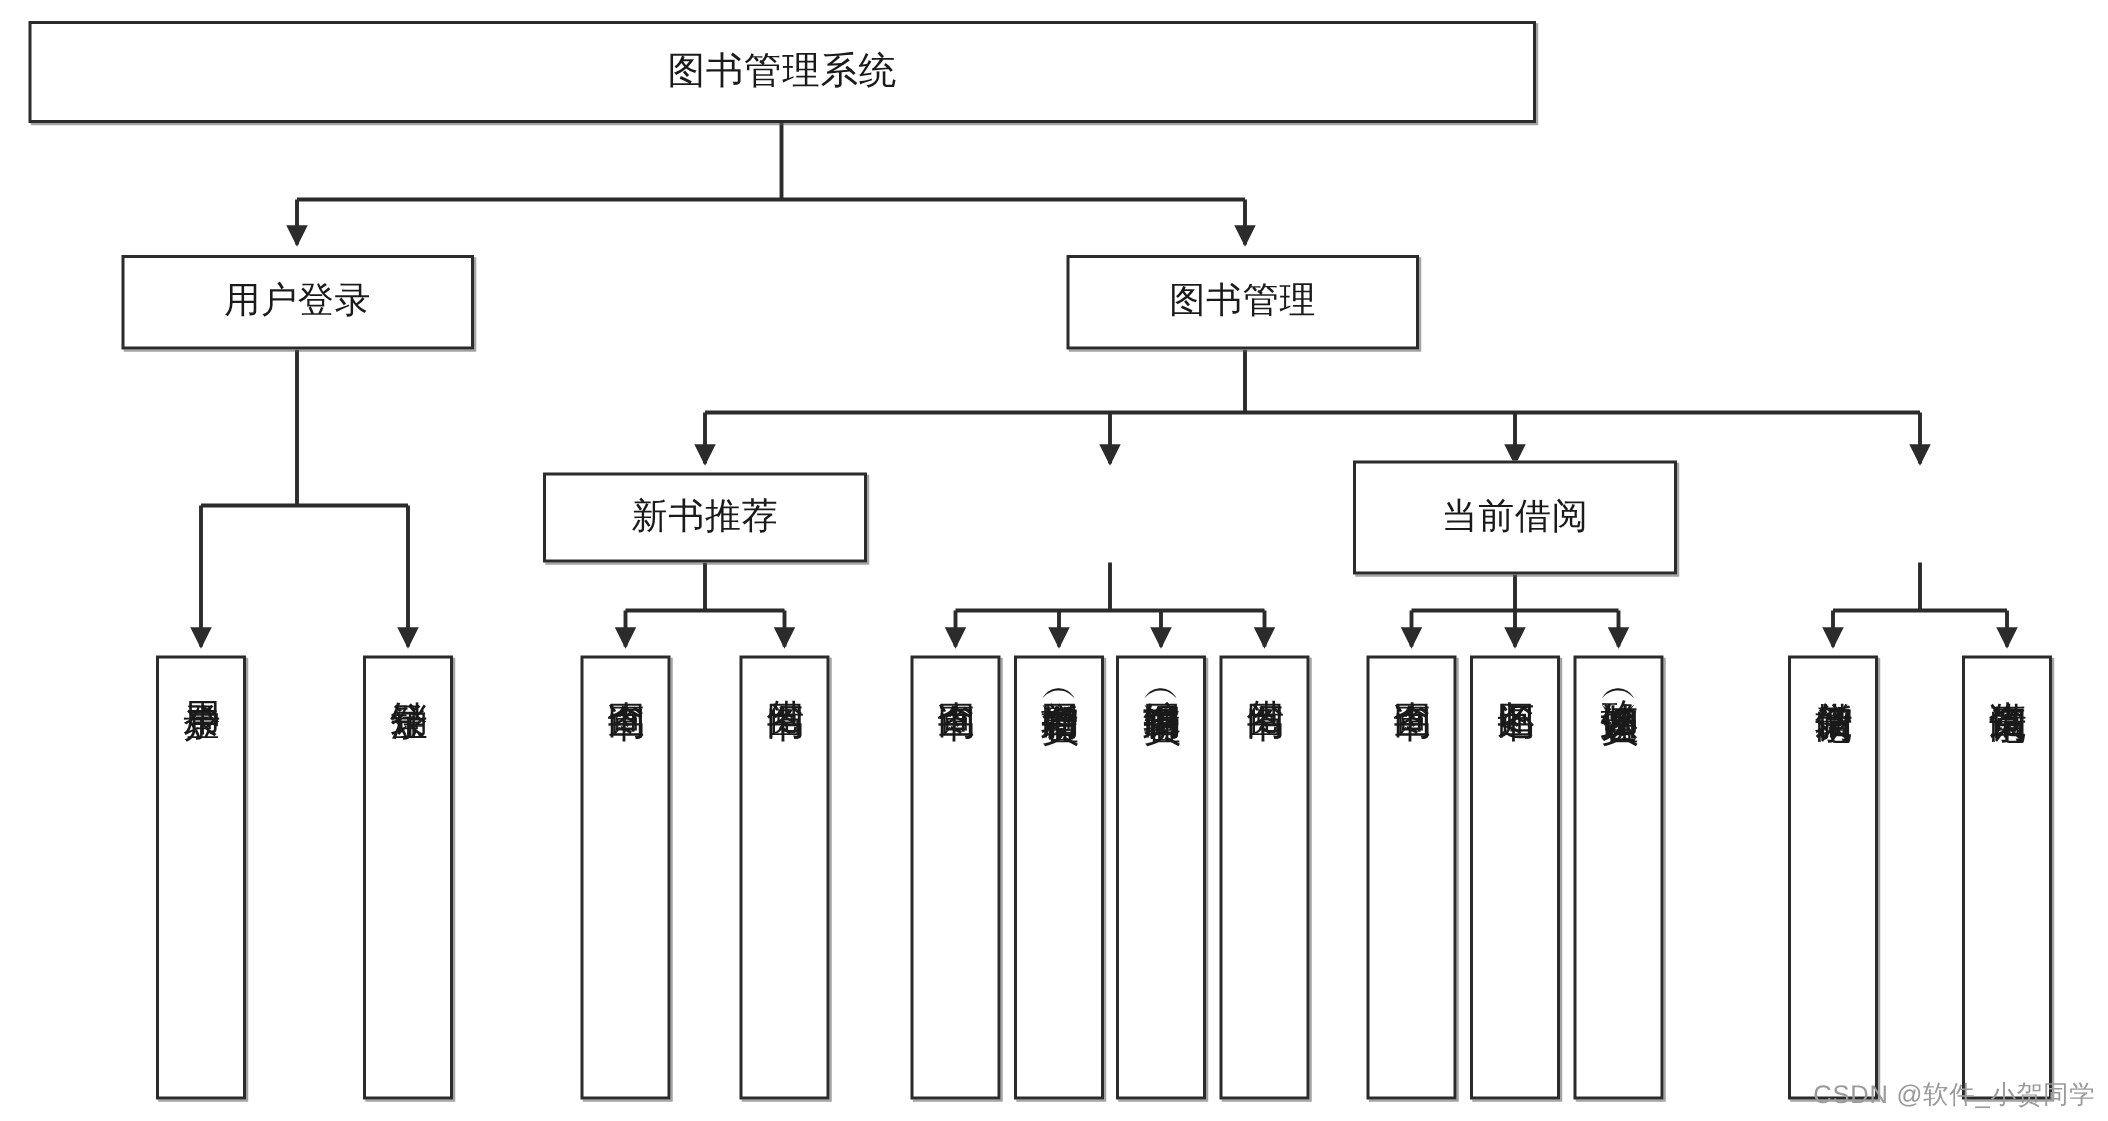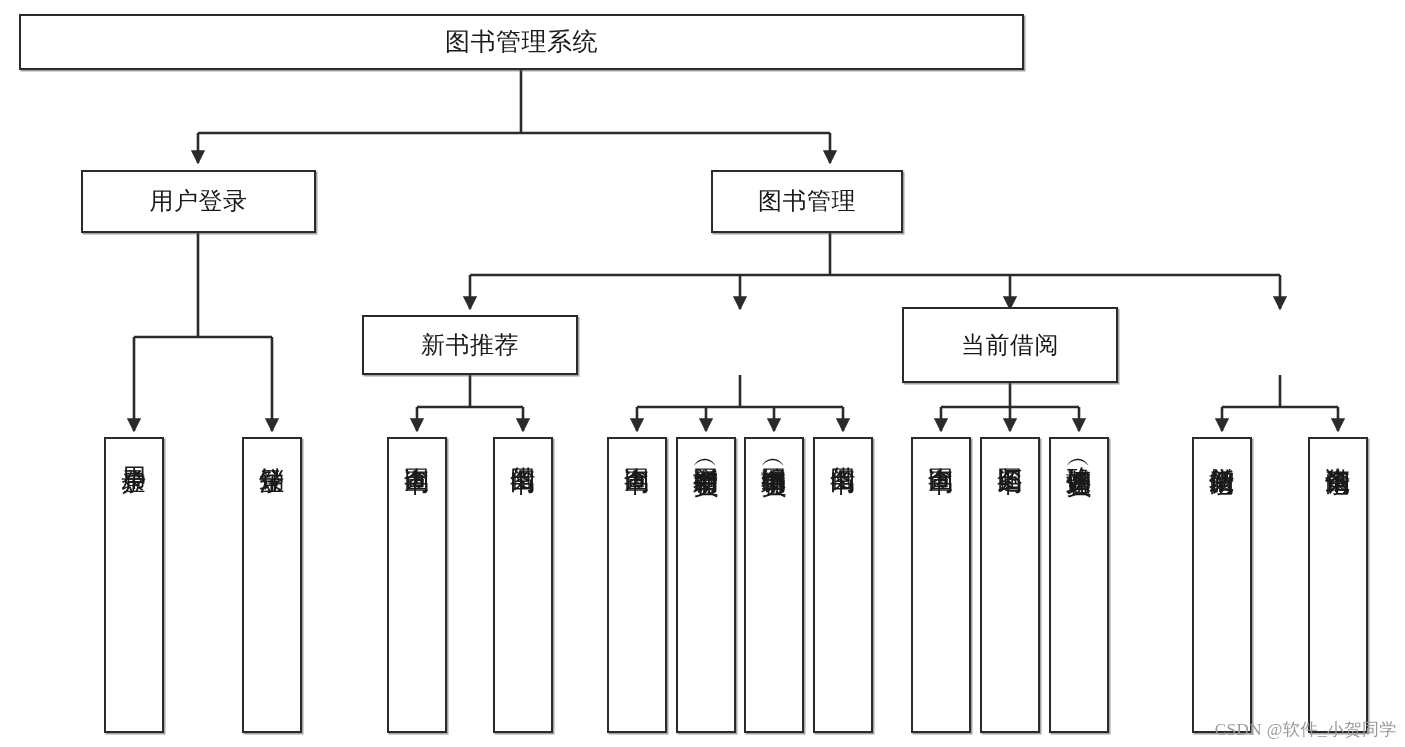--- a/index.html
+++ b/index.html
@@ -61,21 +61,20 @@
     letter-spacing: 1px;
   }
   .watermark {
     position: absolute;
     right: 8px;
     bottom: 6px;
     font-size: 17px;
     color: #9a9a9a;
     letter-spacing: 0.5px;
     white-space: nowrap;
-    font-family: Liberation Serif, serif;
   }
 </style>
 </head>
 <body>
 
 <div id="canvas">
 
   <svg class="edges" viewBox="0 0 1405 747">
     <defs>
       <marker id="arrow" viewBox="0 0 10 10" refX="9" refY="5" markerWidth="5.5" markerHeight="5.5" orient="auto-start-reverse">
@@ -119,28 +118,28 @@
       <path d="M 1010 407 L 1010 431" marker-end="url(#arrow)"></path>
       <path d="M 1079 407 L 1079 431" marker-end="url(#arrow)"></path>
 
       <path d="M 1280 375 L 1280 407"></path>
       <path d="M 1222 407 L 1338 407"></path>
       <path d="M 1222 407 L 1222 431" marker-end="url(#arrow)"></path>
       <path d="M 1338 407 L 1338 431" marker-end="url(#arrow)"></path>
     </g>
   </svg>
 
-  <div class="node h root" style="left:19px; top:14px; width:1005px; height:56px;">
+  <div class="node h root" style="left:19px; top:14px; width:1005px; height:68px;">
     <span class="label">图书管理系统</span>
   </div>
 
   <div class="node h" style="left:81px; top:170px; width:235px; height:63px;">
     <span class="label">用户登录</span>
   </div>
-  <div class="node h" style="left:711px; top:170px; width:192px; height:63px;">
+  <div class="node h" style="left:711px; top:170px; width:235px; height:63px;">
     <span class="label">图书管理</span>
   </div>
 
   <div class="node h" style="left:362px; top:315px; width:216px; height:60px;">
     <span class="label">新书推荐</span>
   </div>
   <div class="node h" style="left:902px; top:307px; width:216px; height:76px;">
     <span class="label">当前借阅</span>
   </div>
 

